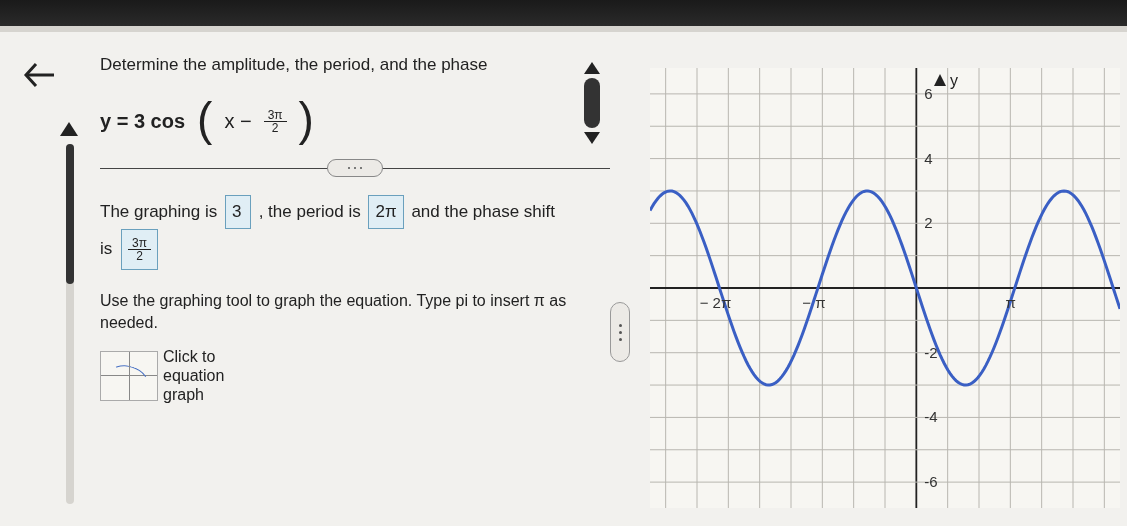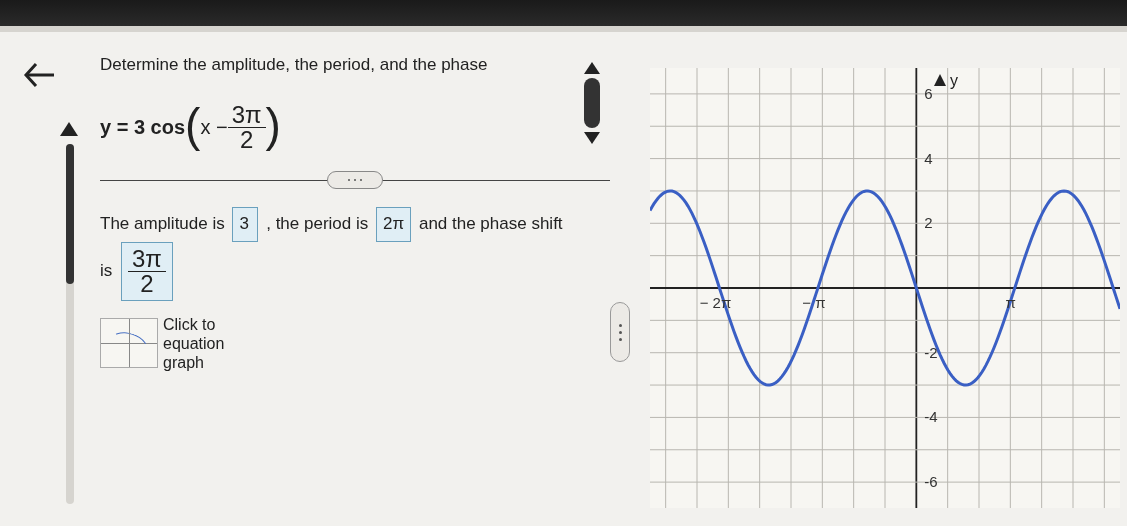--- a/index.html
+++ b/index.html
@@ -5,22 +5,22 @@
   * { box-sizing: border-box; margin: 0; padding: 0; }
   html, body { width: 1127px; height: 526px; font-family: Arial, Helvetica, sans-serif; background:#e8e8e8; overflow:hidden; }
   .topbar { height:26px; background: linear-gradient(#1a1a1a,#2a2a2a); }
   .page { position:relative; width:1127px; height:525px; background:#f2f1ee; border-top:6px solid #d6d4cf; }
   .backbtn { position:absolute; left:18px; top:22px; width:42px; height:42px; display:flex; align-items:center; justify-content:center; cursor:pointer; }
   .backbtn svg { stroke:#222; }
   .uptri { position:absolute; left:60px; top:90px; width:0;height:0;border-left:9px solid transparent;border-right:9px solid transparent;border-bottom:14px solid #222; cursor:pointer; }
   .vscroll { position:absolute; left:66px; top:112px; width:8px; height:360px; background:#d6d4cf; border-radius:4px; }
   .vscroll .thumb { width:8px; height:140px; background:#333; border-radius:4px; }
   .content { position:absolute; left:100px; top:22px; width:510px; color:#222; font-size:17px; line-height:1.35; }
-  .eq { margin-top:26px; font-size:20px; display:flex; align-items:center; gap:0; }
-  .frac { display:inline-flex; flex-direction:column; align-items:center; font-size:24px; line-height:1; vertical-align:middle; }
+  .eq { margin-top:26px; font-size:20px; display:flex; align-items:center; gap:12px; }
+  .frac { display:inline-flex; flex-direction:column; align-items:center; font-size:12px; line-height:1; vertical-align:middle; }
   .frac .n { border-bottom:1.5px solid #222; padding:0 4px; }
   .frac .d { padding:0 4px; }
   .paren { font-size:46px; font-weight:200; line-height:0.8; position:relative; top:-2px; }
   .hr { border:none; border-top:1.5px solid #444; margin:28px 0 12px 0; width:100%; }
   .dotspill { width:56px; height:18px; border:1px solid #888; border-radius:10px; margin:-22px auto 12px auto; background:#eceae6; display:flex; align-items:center; justify-content:center; gap:4px; cursor:pointer; }
   .dotspill span { width:2px;height:2px;background:#555;border-radius:50%; }
   .ansrow { margin-top:18px; font-size:17px; line-height:1.8; }
   .ansbox { display:inline-block; min-width:26px; padding:1px 6px; background:#e0eef5; border:1px solid #6aa0bd; margin:0 3px; font-size:17px; }
   .phbox { display:inline-block; background:#e0eef5; border:1px solid #6aa0bd; padding:4px 6px; margin:0 3px 0 4px; vertical-align:middle; }
   .note { margin-top:14px; font-size:16px; }
@@ -77,35 +77,36 @@
     </div>
 
     <hr class="hr">
     <div class="dotspill">
         <span></span>
         <span></span>
         <span></span>
       </div>
 
     <div class="ansrow">
-      <span>The amplitude is</span>
+      <span>The graphing is</span>
       <span class="ansbox">3</span>
       <span>, the period is</span>
       <span class="ansbox">2π</span>
       <span>and the phase shift</span>
       <br>
       <span>is</span>
       <span class="phbox">
         <span class="frac">
           <span class="n">3π</span>
           <span class="d">2</span>
         </span>
       </span>
     </div>
 
+    <div class="note2">Use the graphing tool to graph the equation. Type pi to insert π as needed.</div>
 
     <div class="enlarge">
       <div class="thumbimg">
           <div class="curve"></div>
         </div>
       <div class="enltext">
         <span>Click to</span><br>
         <span>equation</span><br>
         <span>graph</span>
       </div>

